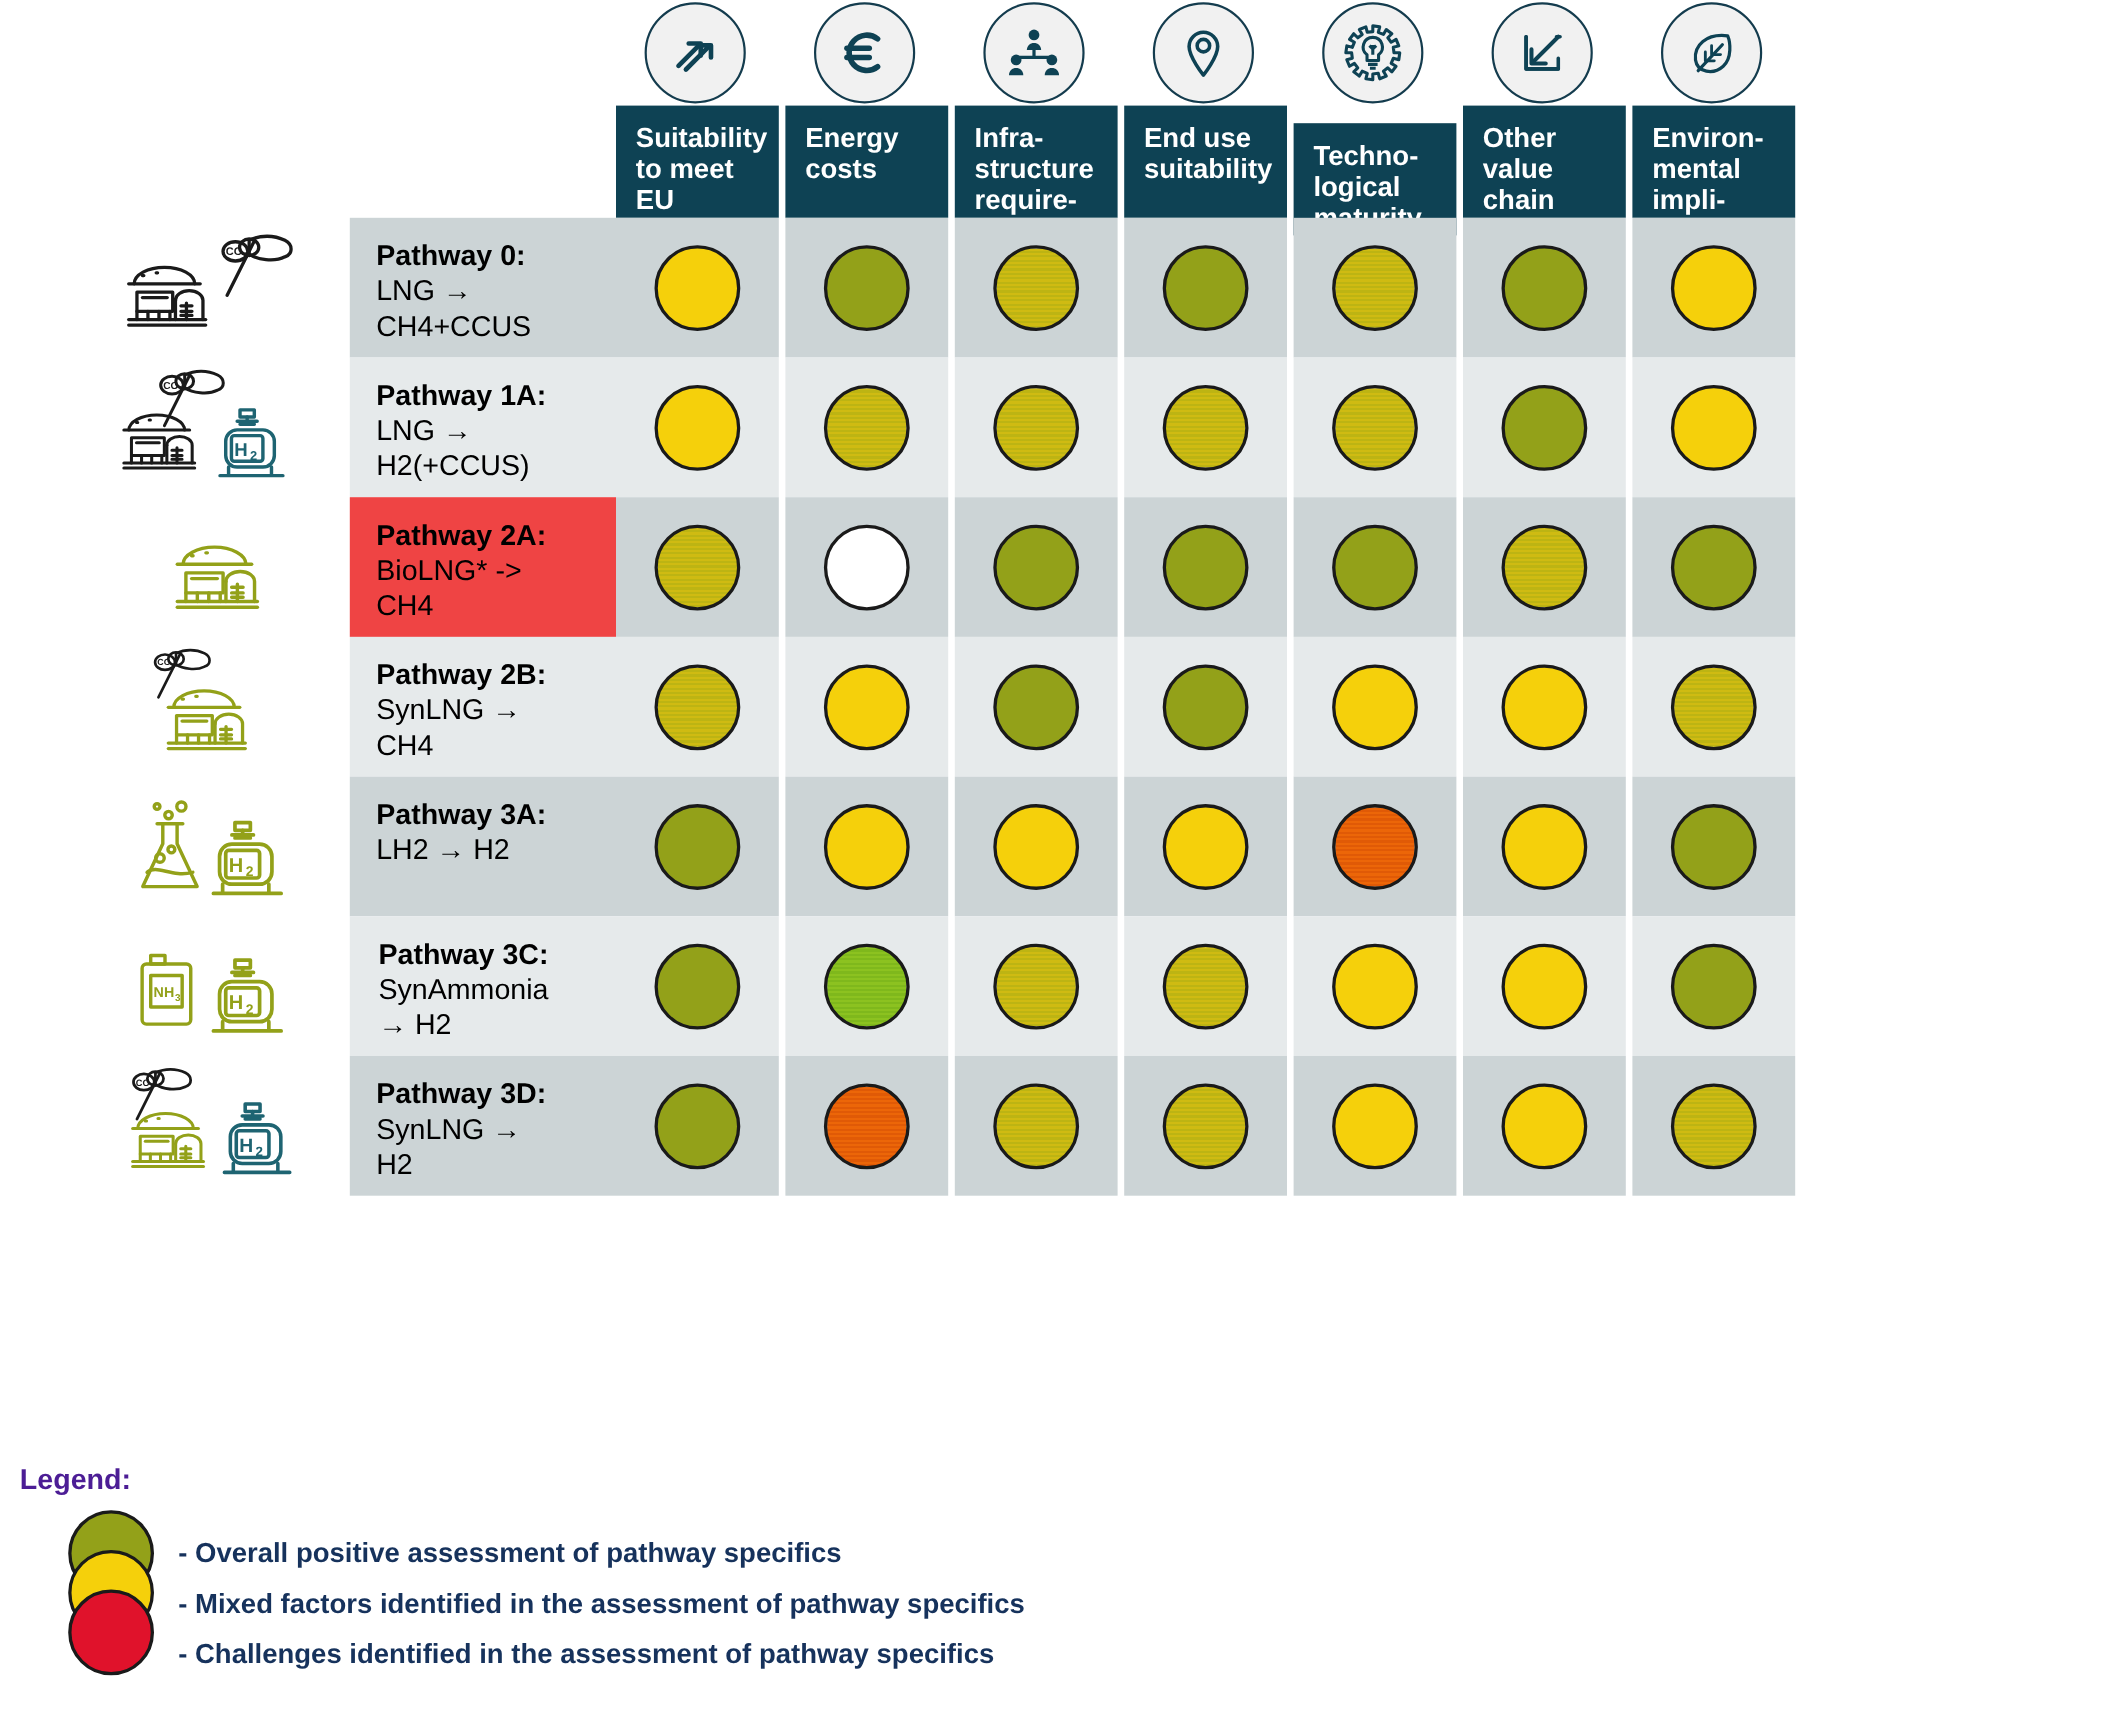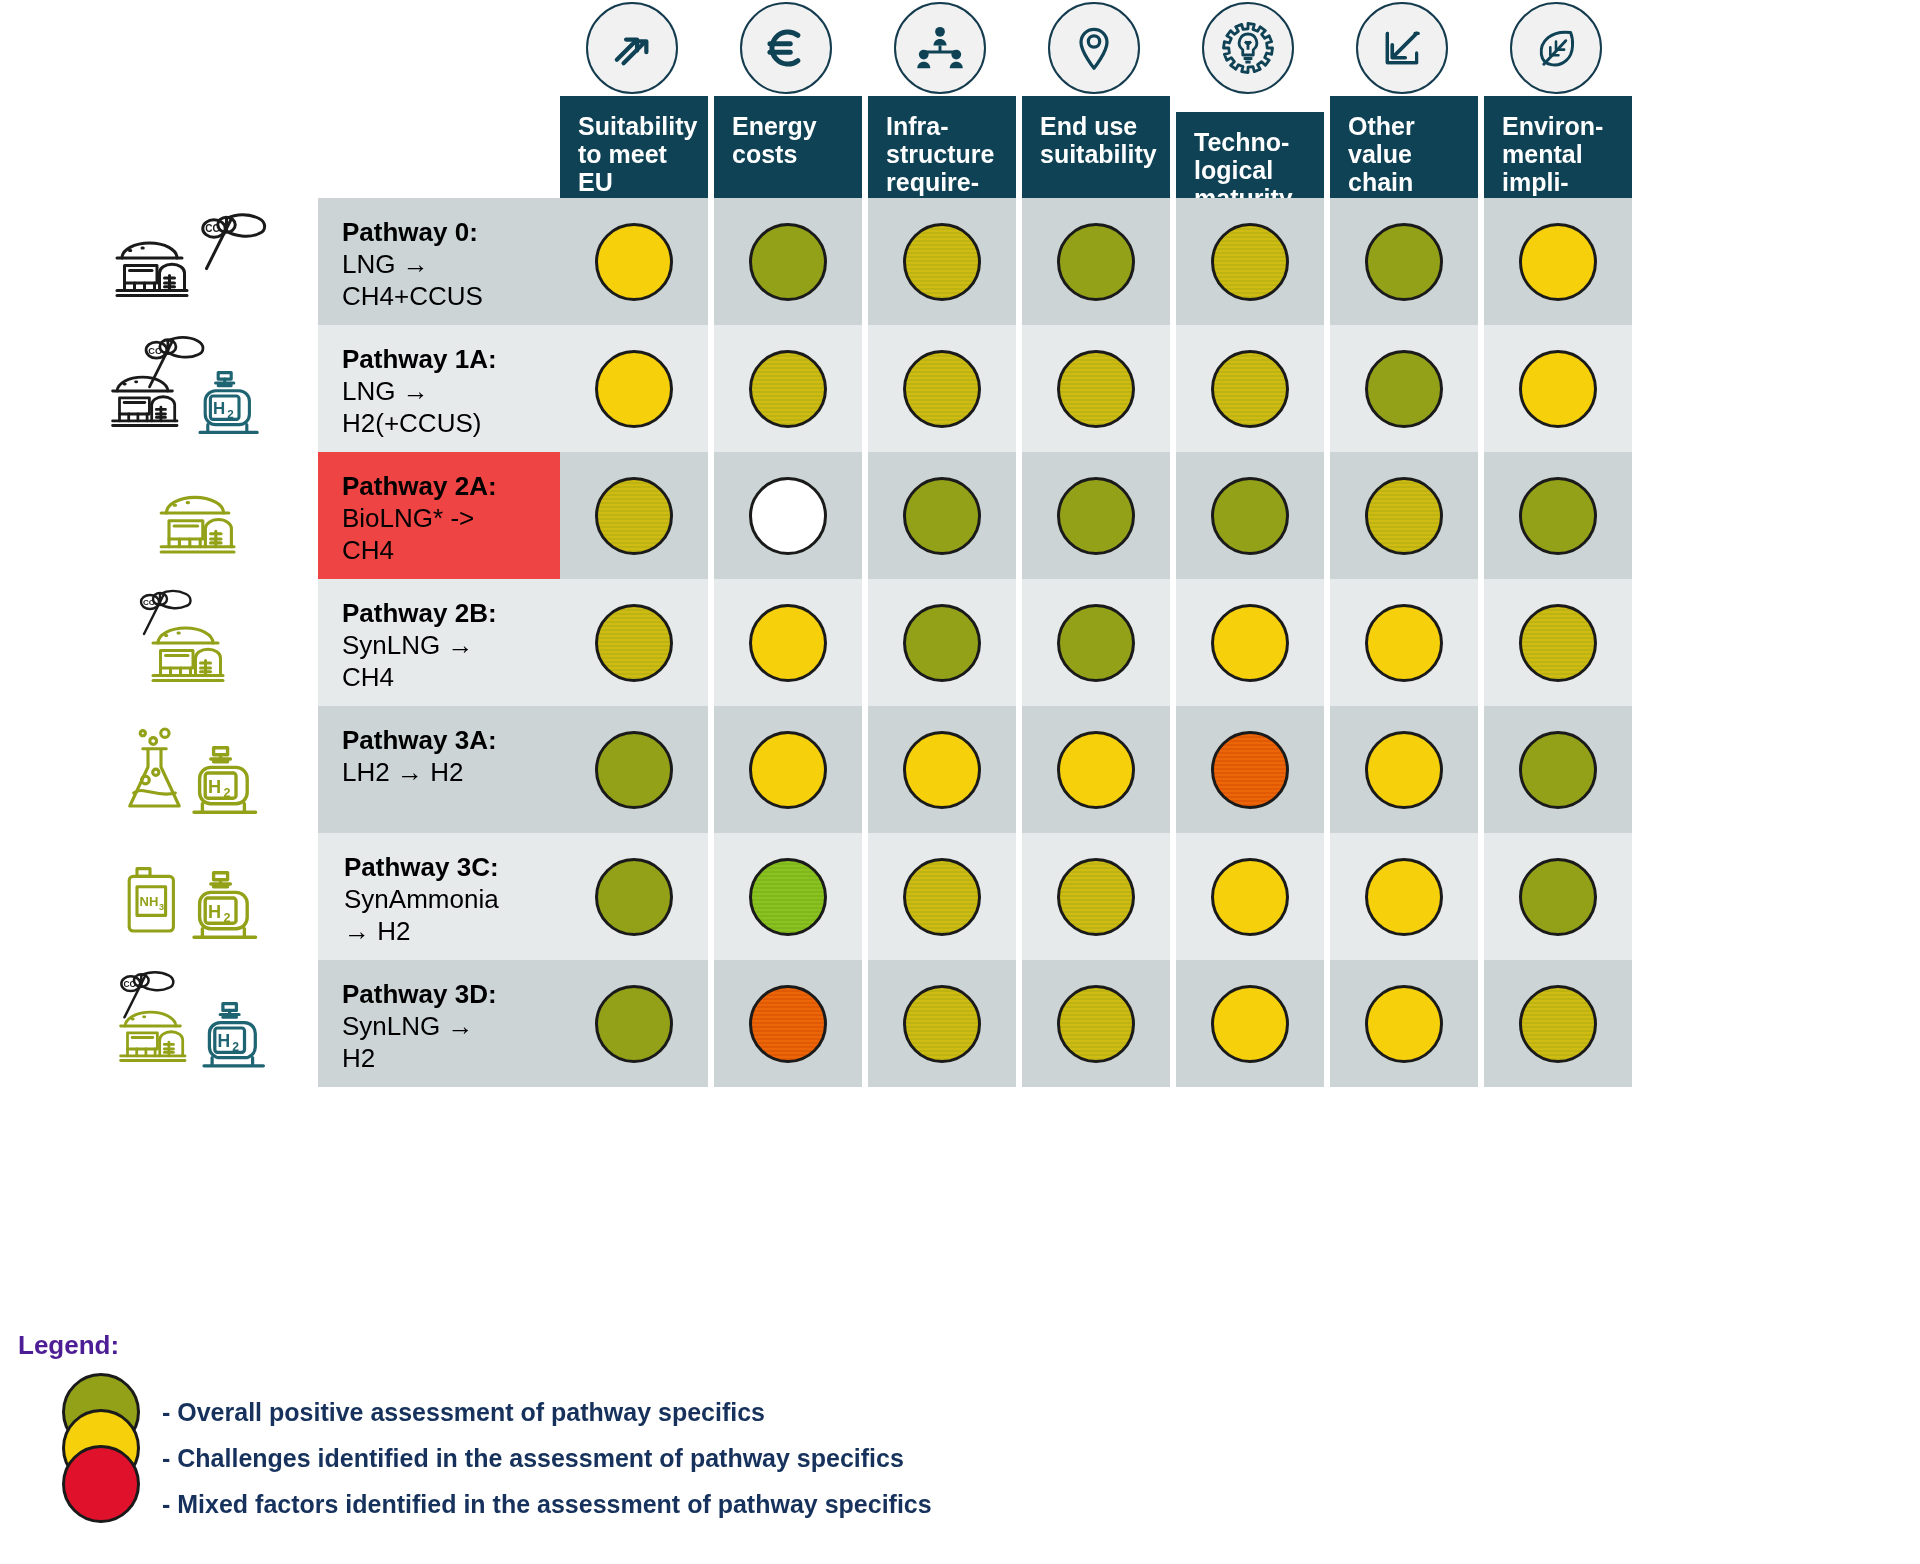--- a/index.html
+++ b/index.html
@@ -698,19 +698,19 @@
   <div class="legend">
     <div class="legend-title">Legend:</div>
     <div class="legend-body">
       <div class="legend-stack">
         <div class="lg-dot g"></div>
         <div class="lg-dot y"></div>
         <div class="lg-dot r"></div>
       </div>
       <div class="legend-lines">
         <div class="legend-line">- Overall positive assessment of pathway specifics</div>
+        <div class="legend-line">- Mixed factors identified in the assessment of pathway specifics</div>
         <div class="legend-line">- Challenges identified in the assessment of pathway specifics</div>
-        <div class="legend-line">- Mixed factors identified in the assessment of pathway specifics</div>
       </div>
     </div>
   </div>
 
 </div>
 
 </body></html>

